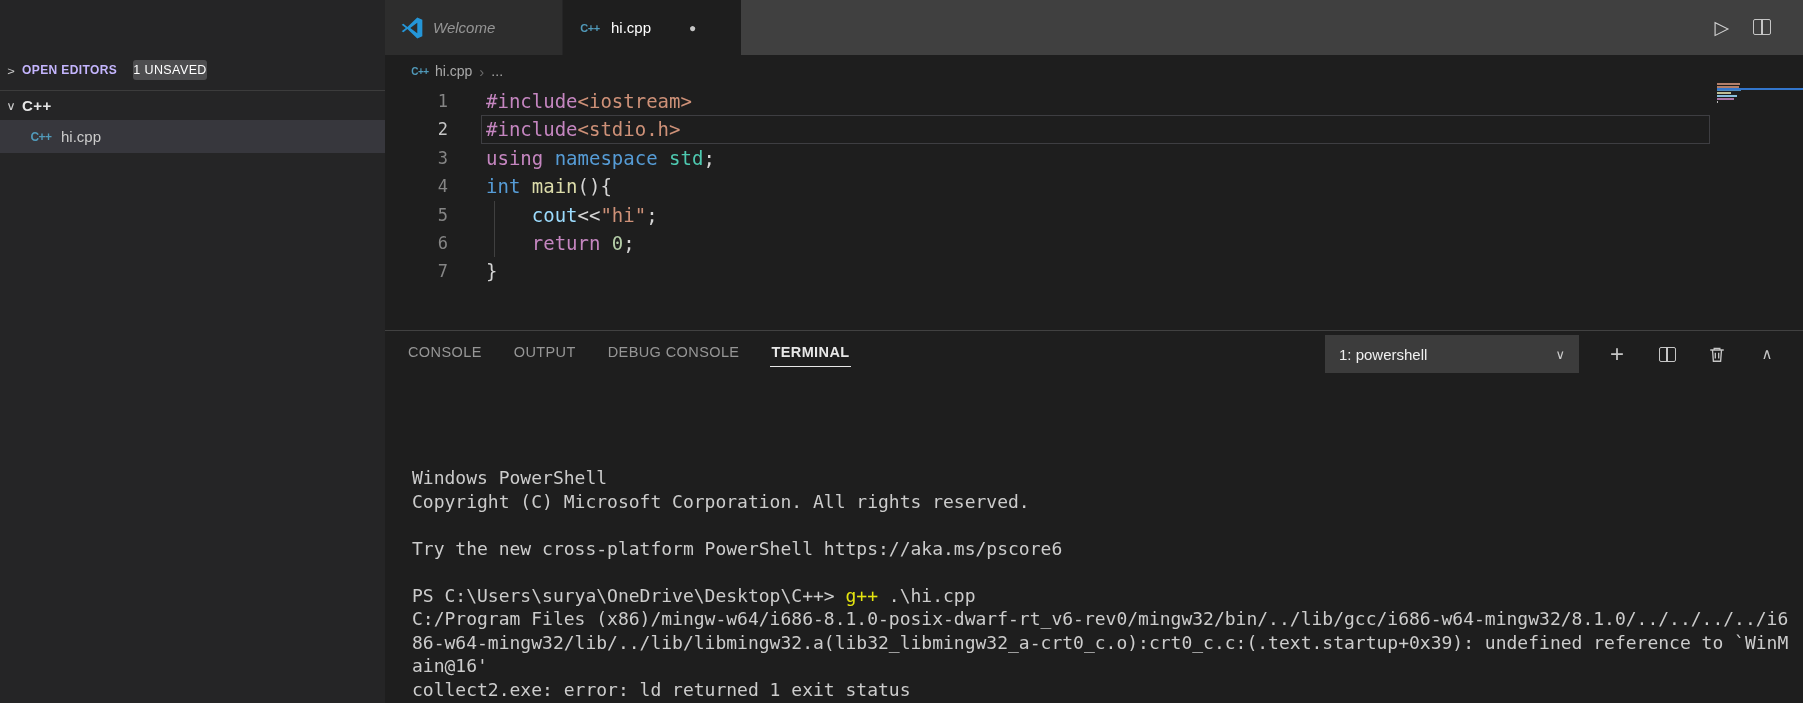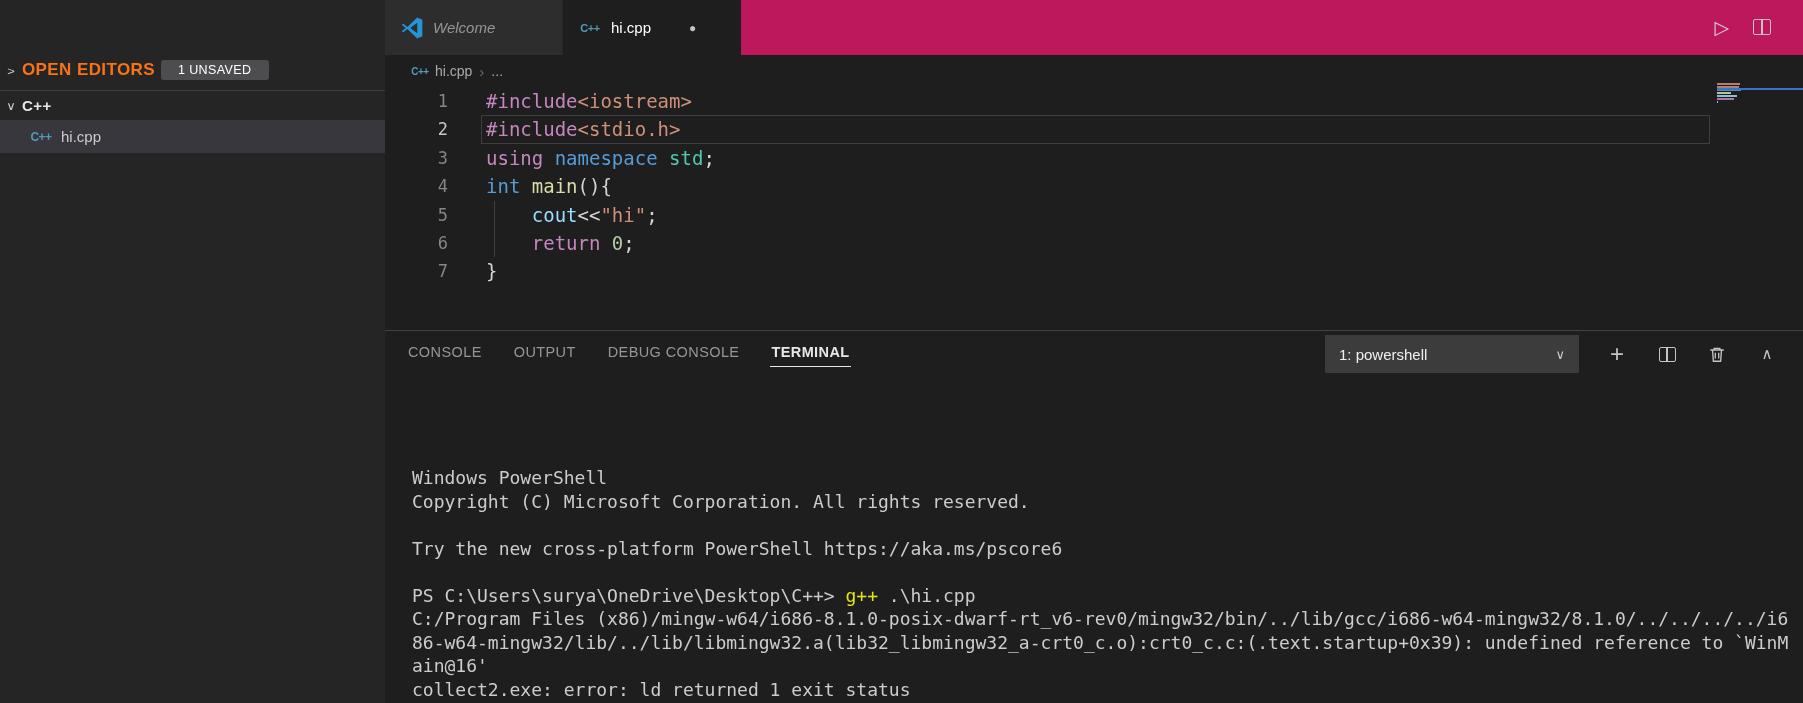--- a/index.html
+++ b/index.html
@@ -10,32 +10,32 @@
     color:#cccccc; user-select:none;
   }
   
   .sidebar { position:absolute; left:0; top:0; width:385px; height:703px; background:#252526; }
   .sb-title-row { position:absolute; left:0; top:0; width:100%; height:48px; display:flex; align-items:center; }
   .sb-title { margin-left:30px; font-size:15px; color:#bbbbbb; letter-spacing:0.3px; }
   .sb-more { position:absolute; right:30px; top:13px; font-size:18px; letter-spacing:2px; color:#c5c5c5; cursor:pointer; }
   .sb-row { display:flex; align-items:center; height:32px; }
   .sb-open { position:absolute; top:54px; left:0; width:100%; }
   .chev { width:22px; text-align:center; font-size:13px; color:#cccccc; transform:scaleY(0.9); }
-  .sb-row-label { font-size:17px; font-weight:bold; color:#f97316; letter-spacing:0.4px; }
-  .badge { margin-left:6px; background:#4d4d4f; color:#ffffff; font-size:12.5px; padding:3px 17px; border-radius:3px; letter-spacing:0.4px; }
+  .sb-row-label { font-size:12px; font-weight:bold; color:#c4b5fd; letter-spacing:0.4px; }
+  .badge { margin-left:16px; background:#4d4d4f; color:#ffffff; font-size:12.5px; padding:3px 0; border-radius:3px; letter-spacing:0.4px; }
   .sb-folder { position:absolute; top:90px; left:0; width:100%; height:30px; border-top:1px solid #3c3c3c; }
   .sb-folder .sb-row-label { font-size:15px; color:#e7e7e7; }
   .sb-file { position:absolute; top:120px; left:0; width:100%; height:33px; display:flex; align-items:center; background:#37373d; cursor:pointer; }
   .sb-file .file-label { font-size:15px; color:#cccccc; margin-left:9px; }
   .cpp-icon { display:inline-block; min-width:22px; text-align:center; color:#519aba; font-weight:bold; font-size:11px; font-family:"Liberation Sans",sans-serif; letter-spacing:-0.5px; }
   .sb-file .cpp-icon { margin-left:30px; font-size:12px; }
   
   .main { position:absolute; left:385px; top:0; width:1418px; height:703px; }
   
-  .tabbar { position:absolute; left:0; top:0; width:100%; height:55px; background:#be185d; }
+  .tabbar { position:absolute; left:0; top:0; width:100%; height:55px; background:#404040; }
   .tab { position:absolute; top:0; height:55px; display:flex; align-items:center; padding:0 16px; cursor:pointer; }
   .tab-welcome { left:0; width:178px; background:#2d2d2d; border-right:1px solid #252526; }
   .tab-hicpp { left:178px; width:178px; background:#1e1e1e; }
   .tab-label { font-size:15px; margin-left:10px; }
   .tab-welcome .tab-label { font-style:italic; color:#969696; }
   .tab-hicpp .tab-label { color:#ffffff; }
   .vsc-logo { width:22px; height:22px; }
   .dirty-dot { margin-left:38px; color:#c5c5c5; font-size:12px; }
   .ea-play { position:absolute; top:0; right:74px; height:55px; display:flex; align-items:center; color:#d4d4d4; font-size:19px; cursor:pointer; }
   .ea-split { position:absolute; top:19px; right:32px; width:18px; height:16px; border:1.5px solid #c5c5c5; border-radius:2px; cursor:pointer; }

